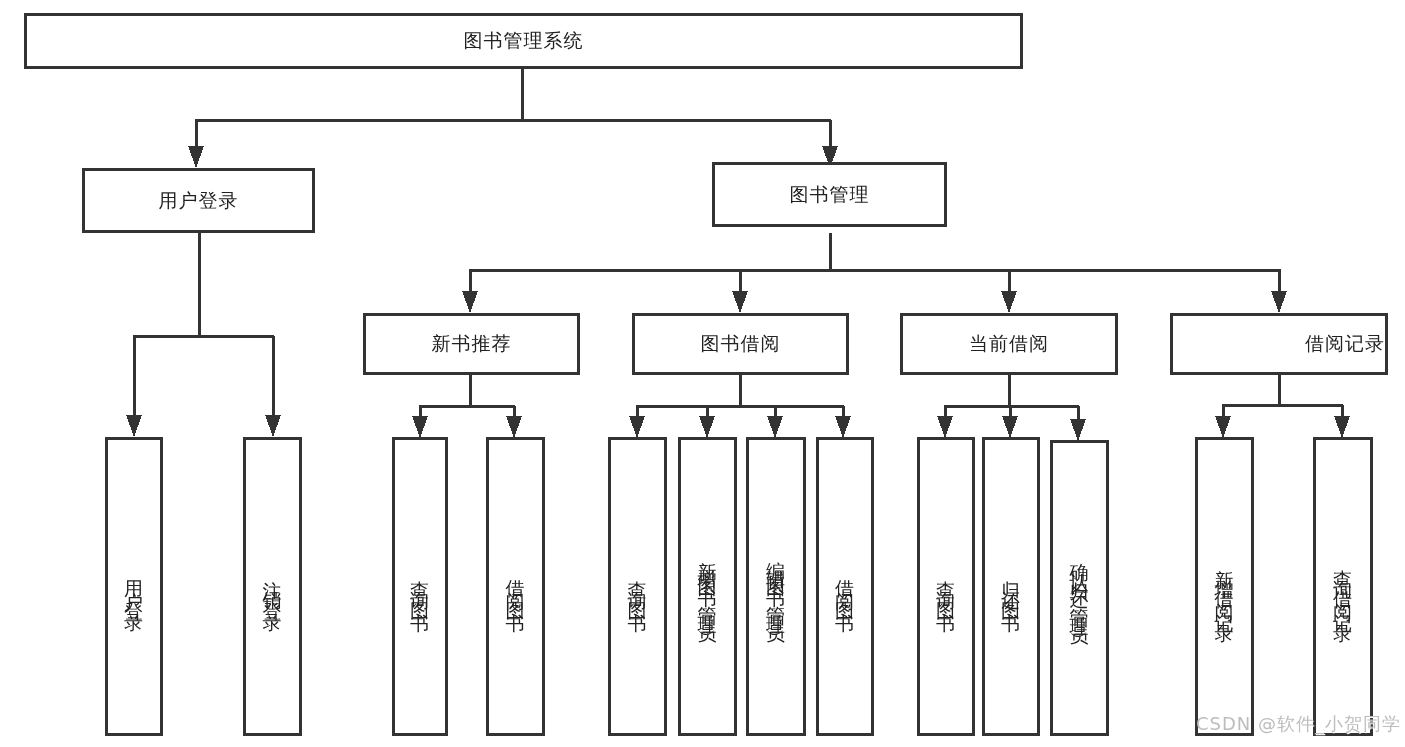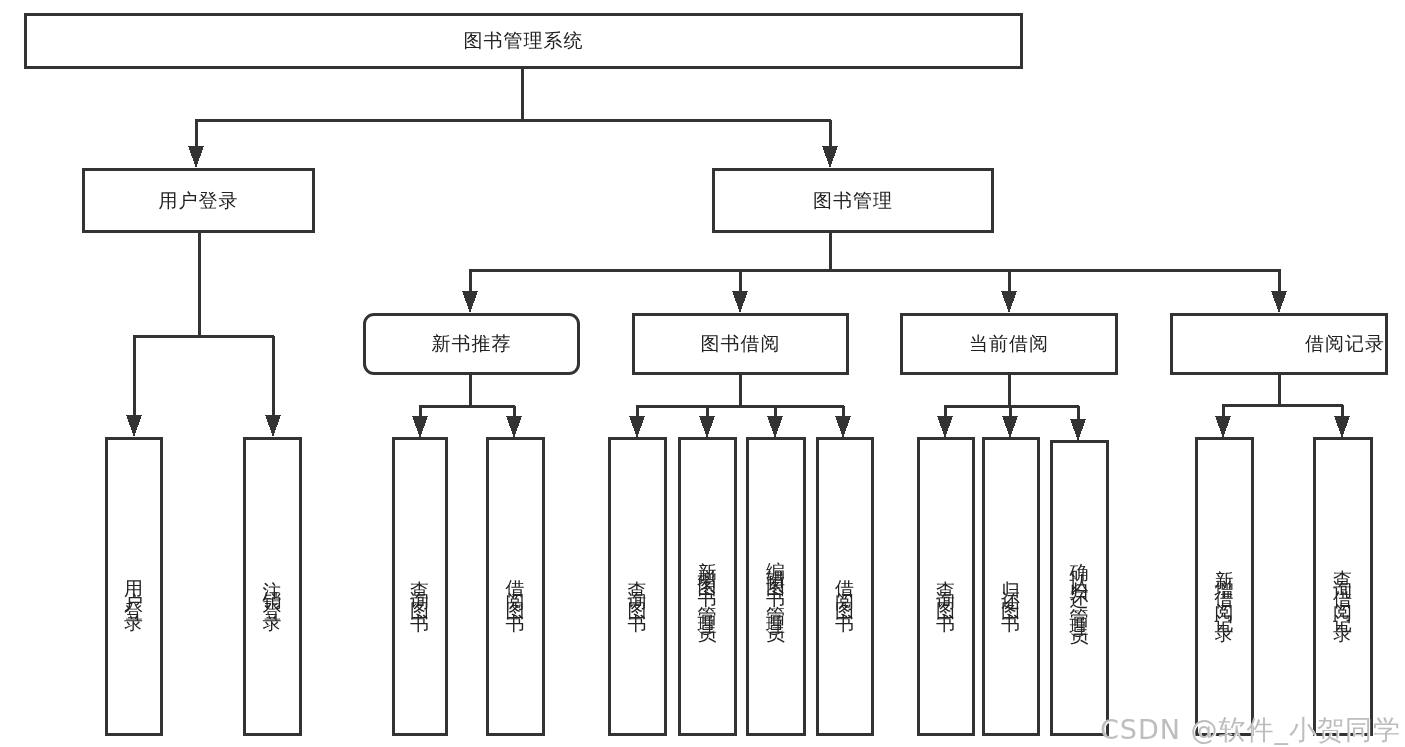--- a/index.html
+++ b/index.html
@@ -33,42 +33,42 @@
     text-orientation:mixed;
     font-size:19px;
     line-height:1;
     letter-spacing:11px;
     white-space:nowrap;
   }
   .vnode.long span{letter-spacing:9px;}
   
   #n-root      {left:24px;  top:13px;  width:999px; height:56px;justify-content:center;}
   #n-l2-0      {left:82px;  top:168px; width:233px; height:65px;}
-  #n-l2-1      {left:712px; top:168px; width:282px; height:65px;}
-  #n-l3-0      {left:363px; top:313px; width:217px; height:62px;border-radius:11px;}
+  #n-l2-1      {left:712px; top:162px; width:235px; height:65px;}
+  #n-l3-0      {left:363px; top:313px; width:217px; height:62px;}
   #n-l3-1      {left:632px; top:313px; width:217px; height:62px;text-align:center;}
   #n-l3-2      {left:900px; top:313px; width:218px; height:62px;}
   #n-l3-3      {left:1170px;top:313px; width:218px; height:62px;justify-content:flex-end;}
   #n-leaf-0a   {left:105px; top:437px; width:58px;  height:299px;}
   #n-leaf-0b   {left:243px; top:437px; width:59px;  height:299px;}
   #n-leaf-1a   {left:392px; top:437px; width:56px;  height:299px;}
   #n-leaf-1b   {left:486px; top:437px; width:59px;  height:299px;}
   #n-leaf-2a   {left:608px; top:437px; width:59px;  height:299px;}
   #n-leaf-2b   {left:678px; top:437px; width:59px;  height:299px;}
   #n-leaf-2c   {left:746px; top:437px; width:60px;  height:299px;}
   #n-leaf-2d   {left:816px; top:437px; width:58px;  height:299px;}
   #n-leaf-3a   {left:917px; top:437px; width:58px;  height:299px;}
   #n-leaf-3b   {left:982px; top:437px; width:58px;  height:299px;}
   #n-leaf-3c   {left:1050px;top:440px; width:59px;  height:296px;}
   #n-leaf-4a   {left:1195px;top:437px; width:59px;  height:299px;}
   #n-leaf-4b   {left:1313px;top:437px; width:60px;  height:299px;}
   .watermark{
     position:absolute;
     right:4px;top:712px;
-    font-size:27px;
+    font-size:18px;
     color:var(--watermark);
     text-shadow:1px 1px 0 #ffffff;
     letter-spacing:1px;
     white-space:nowrap;
   }
 </style>
 </head>
 <body>
 
 <div class="stage">

